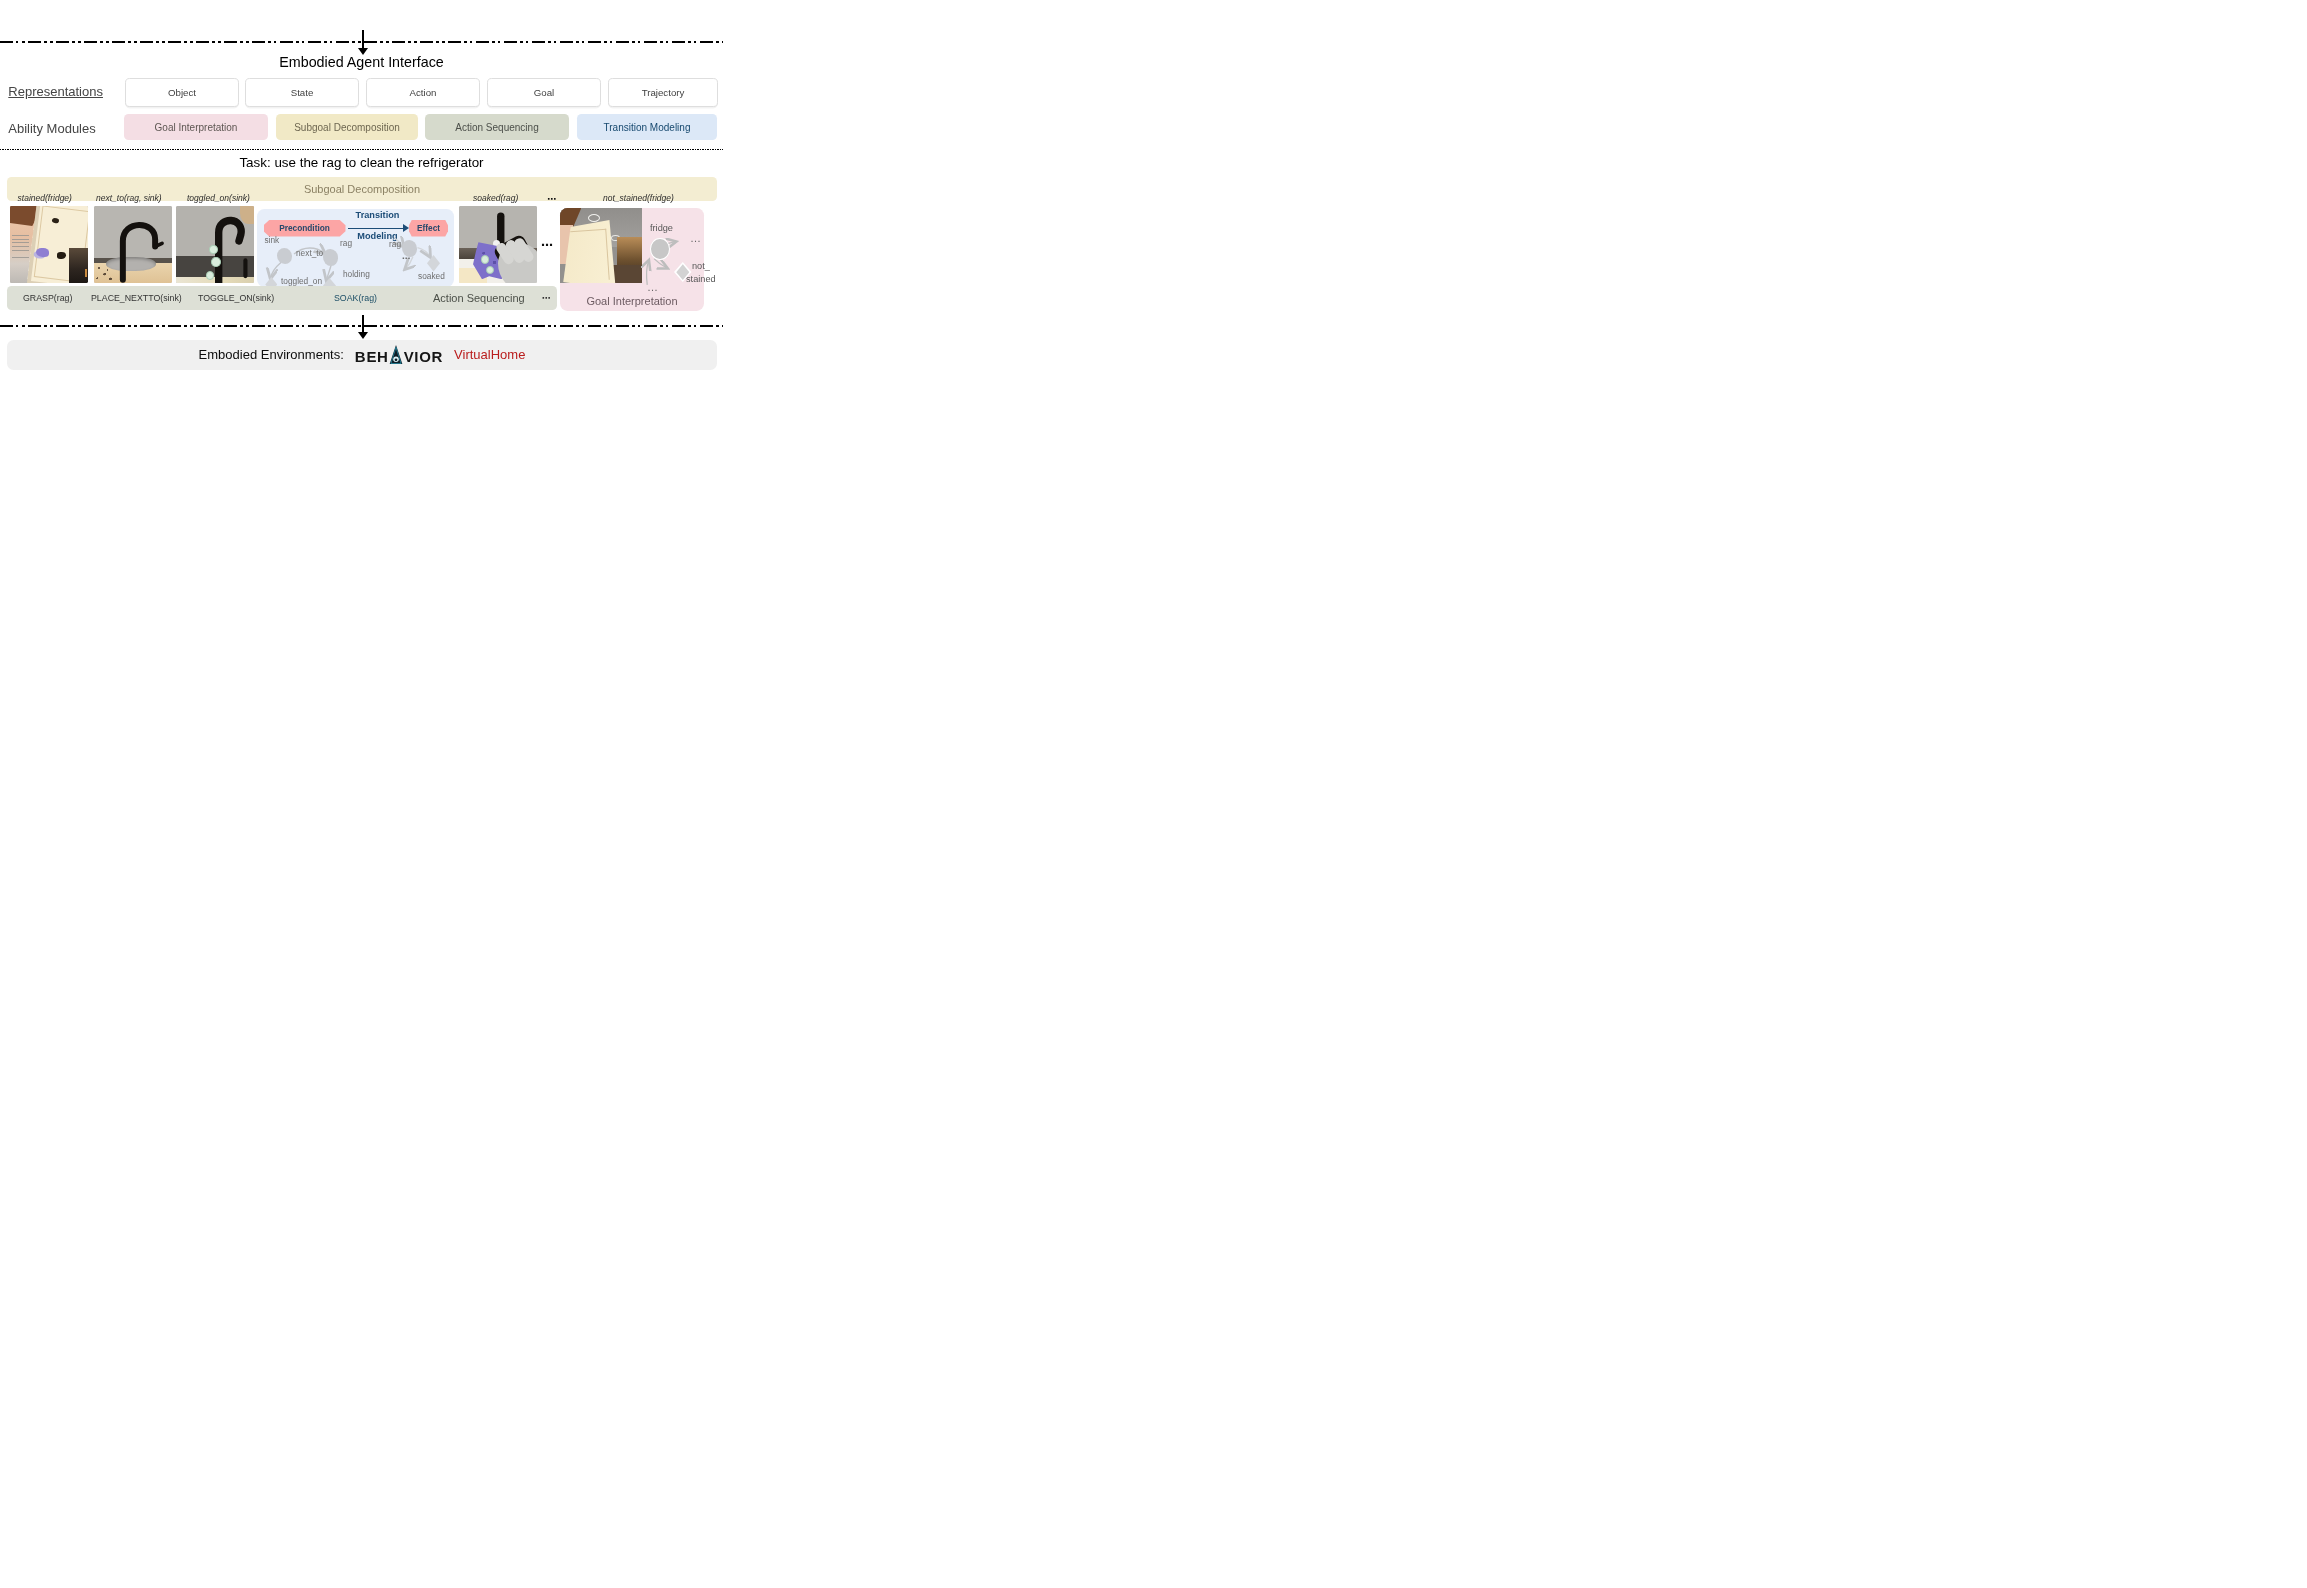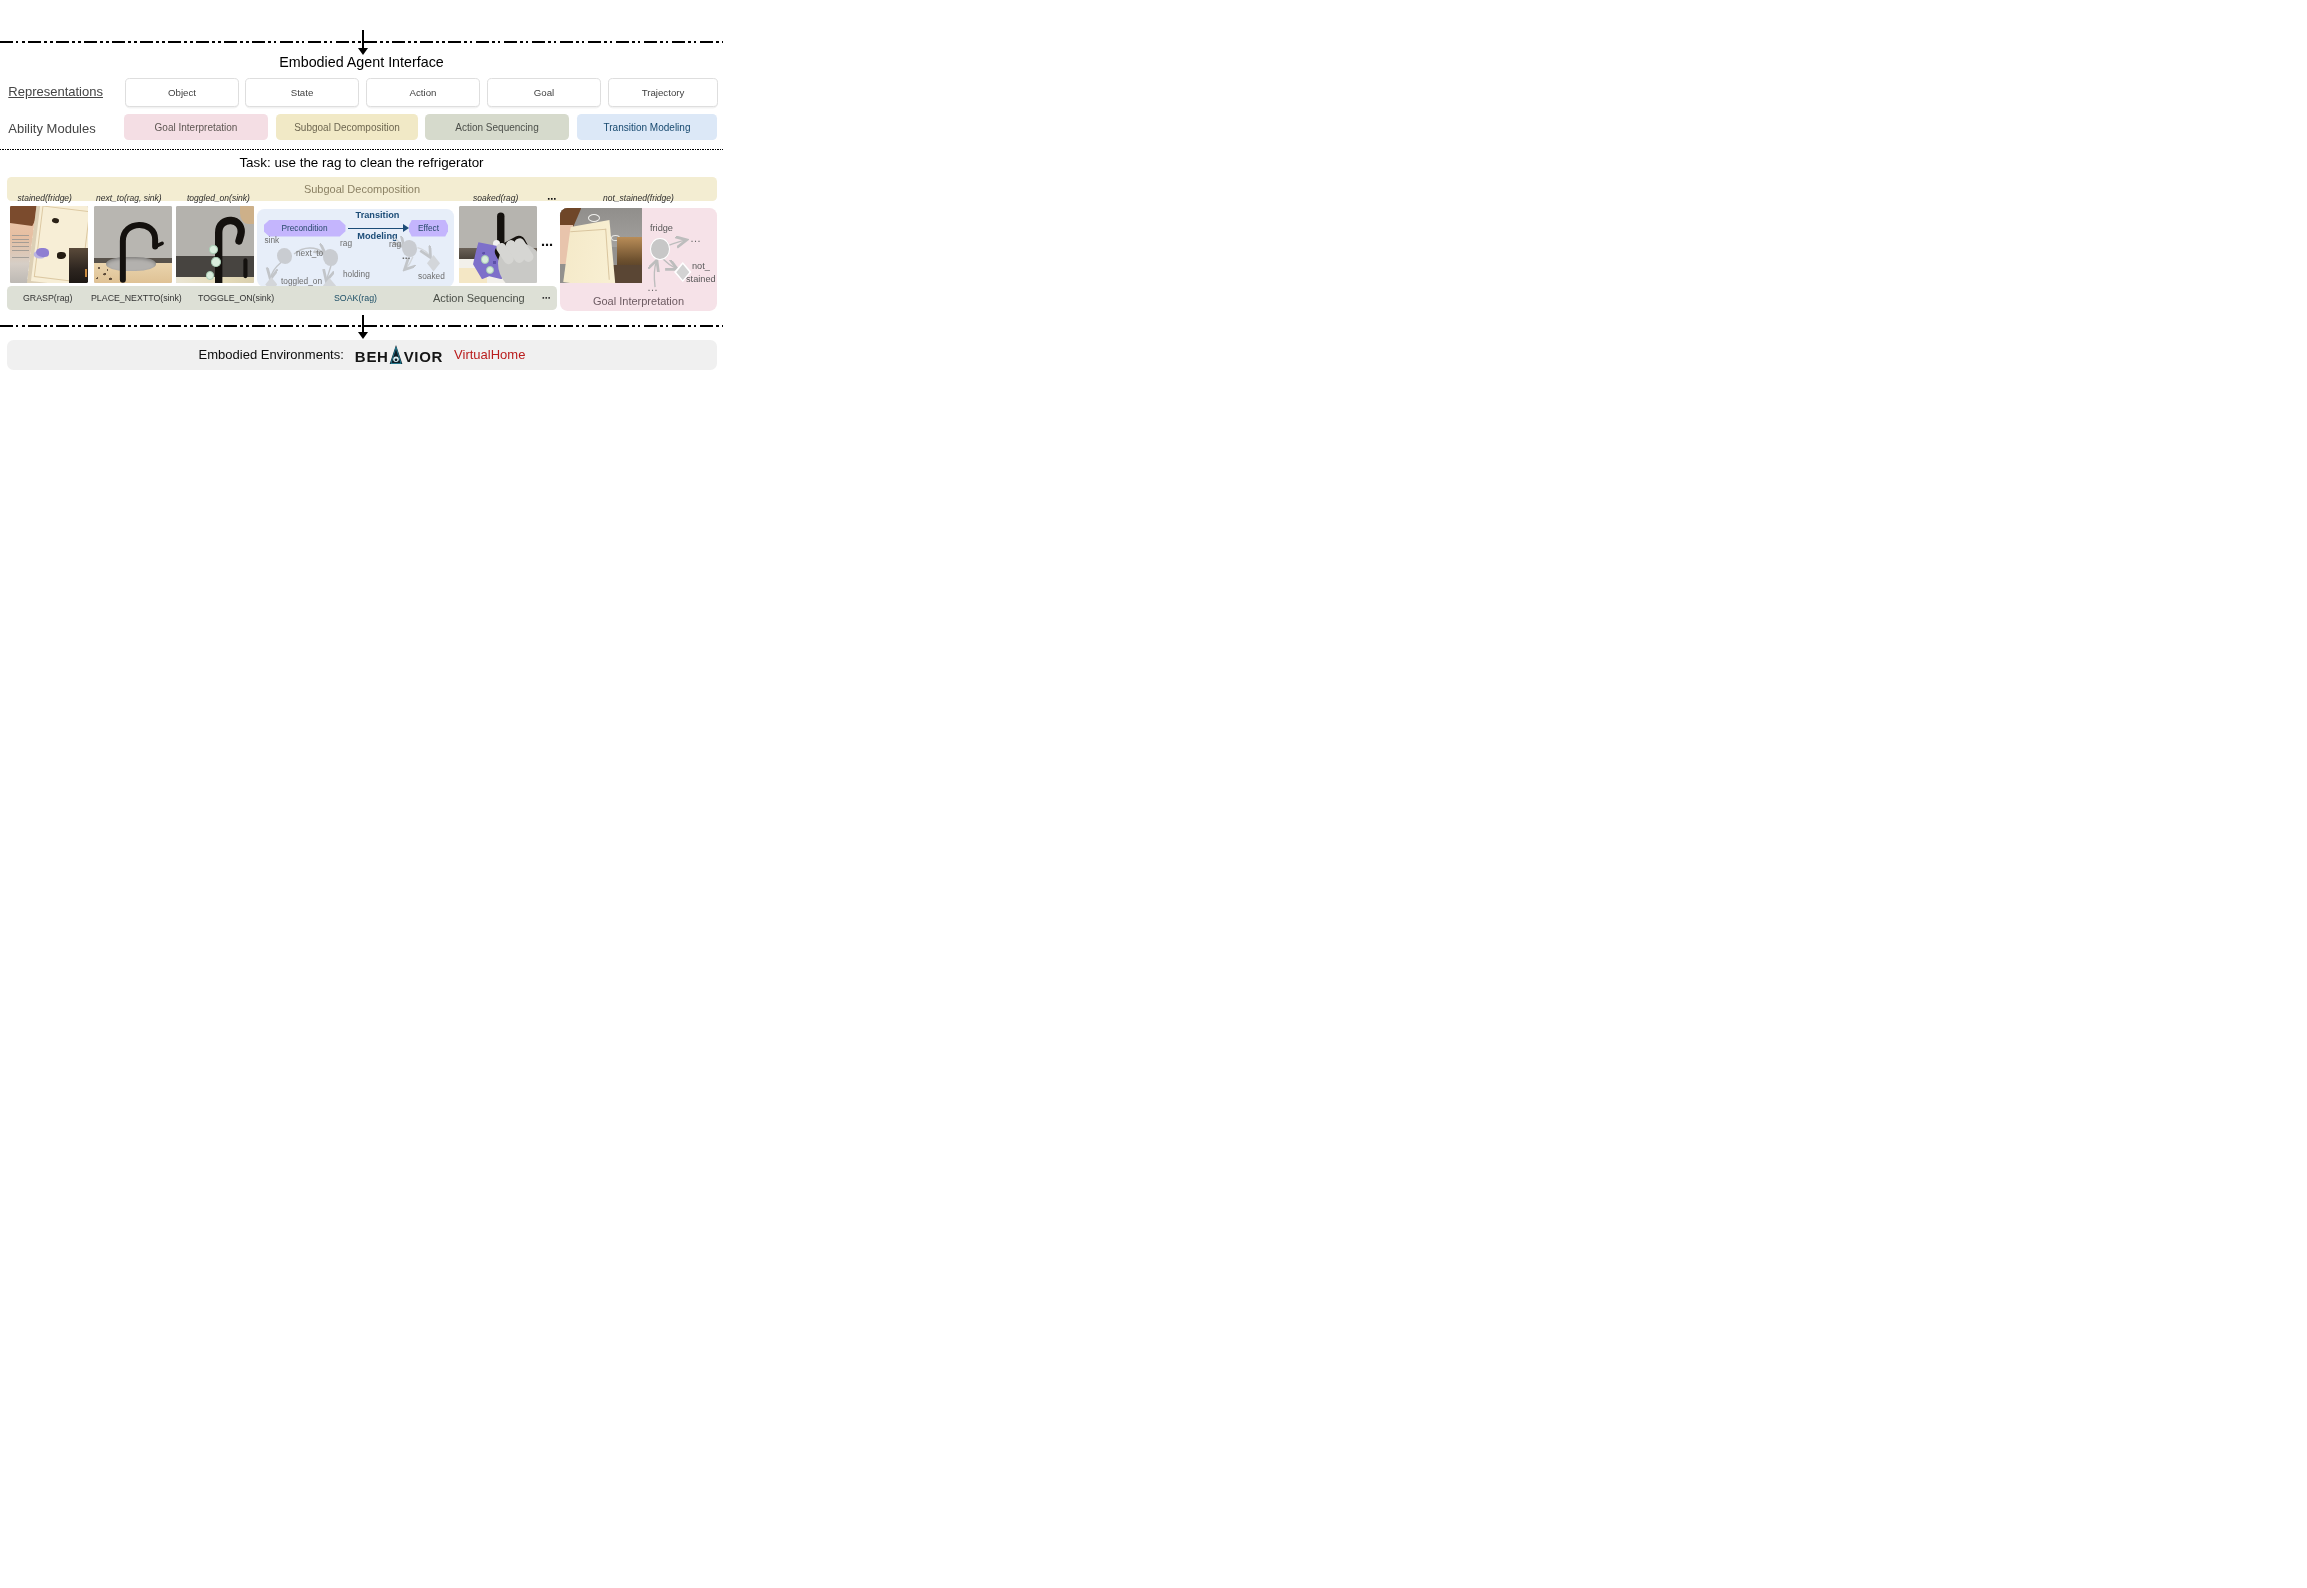--- a/index.html
+++ b/index.html
@@ -98,33 +98,33 @@
   .p4-finger{position:absolute;background:#d6d6d3;border-radius:4.6px;transform:rotate(-33deg);}
   .p4-rag{left:18%;top:47%;width:46%;height:48%;background:#7e70ca;
     clip-path:polygon(15% 0,75% 12%,100% 45%,80% 100%,45% 92%,25% 100%,0 60%,8% 25%);
     background-image:radial-gradient(2.3px 2.3px at 30% 30%,#5d50a8 60%,transparent 65%),
       radial-gradient(2.8px 2.8px at 60% 55%,#5d50a8 60%,transparent 65%),
       radial-gradient(2.3px 2.3px at 40% 75%,#5d50a8 60%,transparent 65%);}
   .p4-ball{left:44%;top:44%;width:7px;height:7px;background:#f2f2f0;border-radius:50%;}
 
   
   .tm-panel{position:absolute;left:257px;top:209px;width:197px;height:78px;background:#e7eef9;border-radius:7.4px;}
-  .tm-pill{position:absolute;top:11px;height:16.6px;background:#c4b5fd;color:#27496b;font-weight:400;
+  .tm-pill{position:absolute;top:11px;height:16.6px;background:#fca5a5;color:#27496b;font-weight:700;
     font-size:8.3px;display:flex;align-items:center;justify-content:center;
     clip-path:polygon(7% 0,93% 0,100% 32%,100% 68%,93% 100%,7% 100%,0 68%,0 32%);}
   .tm-toplabel{position:absolute;left:88px;width:65px;text-align:center;font-size:9.2px;font-weight:700;color:#1d4d78;}
   .tm-arrow-line{position:absolute;left:91px;top:18.5px;width:55px;height:1.8px;background:#1d4d78;}
   .tm-arrow-head{position:absolute;left:146px;top:15px;width:0;height:0;border-left:6.5px solid #1d4d78;
     border-top:4.2px solid transparent;border-bottom:4.2px solid transparent;}
   .g-label{position:absolute;font-size:8.3px;color:#6d6d6d;}
   .g-node{position:absolute;background:#c9ccd1;border-radius:48% 52% 46% 54%;}
   .g-diamond{position:absolute;background:#d3d6da;clip-path:polygon(50% 0,100% 50%,50% 100%,0 50%);}
 
   
-  .gi-panel{position:absolute;left:560px;top:208px;width:157px;height:103px;background:#f6e2e8;border-radius:7.4px;}
+  .gi-panel{position:absolute;left:560px;top:208px;width:144px;height:103px;background:#f6e2e8;border-radius:7.4px;}
   .gi-photo{position:absolute;left:0;top:0;width:82px;height:75px;overflow:hidden;border-radius:7.4px 0 0 0;background:#93918e;}
   .gp-ceiling{left:0;top:0;width:100%;height:52%;background:linear-gradient(180deg,#908e8b,#a3a19e);}
   .gp-ring1{left:34%;top:8%;width:10px;height:6px;border:1.8px solid #f5f5f2;border-radius:50%;opacity:.95;}
   .gp-ring2{left:62%;top:36%;width:7px;height:4.2px;border:1.4px solid #f0f0ec;border-radius:50%;opacity:.9;}
   .gp-wood{left:0;top:0;width:26%;height:30%;background:#6f4628;clip-path:polygon(0 0,100% 0,55% 100%,0 100%);}
   .gp-wall{left:0;top:22%;width:16%;height:52%;background:#e8c4ac;}
   .gp-kitchen{right:0;top:38%;width:30%;height:62%;background:linear-gradient(180deg,#b98d58,#6e512f 50%,#33271c);}
   .gp-table{right:0;bottom:0;width:40%;height:24%;background:#5a4634;}
   .gp-door{left:4%;top:16%;width:64%;height:92%;background:linear-gradient(100deg,#f4e9c8,#f9f0d4);
     clip-path:polygon(14% 10%,88% 0,100% 100%,0 90%);}

